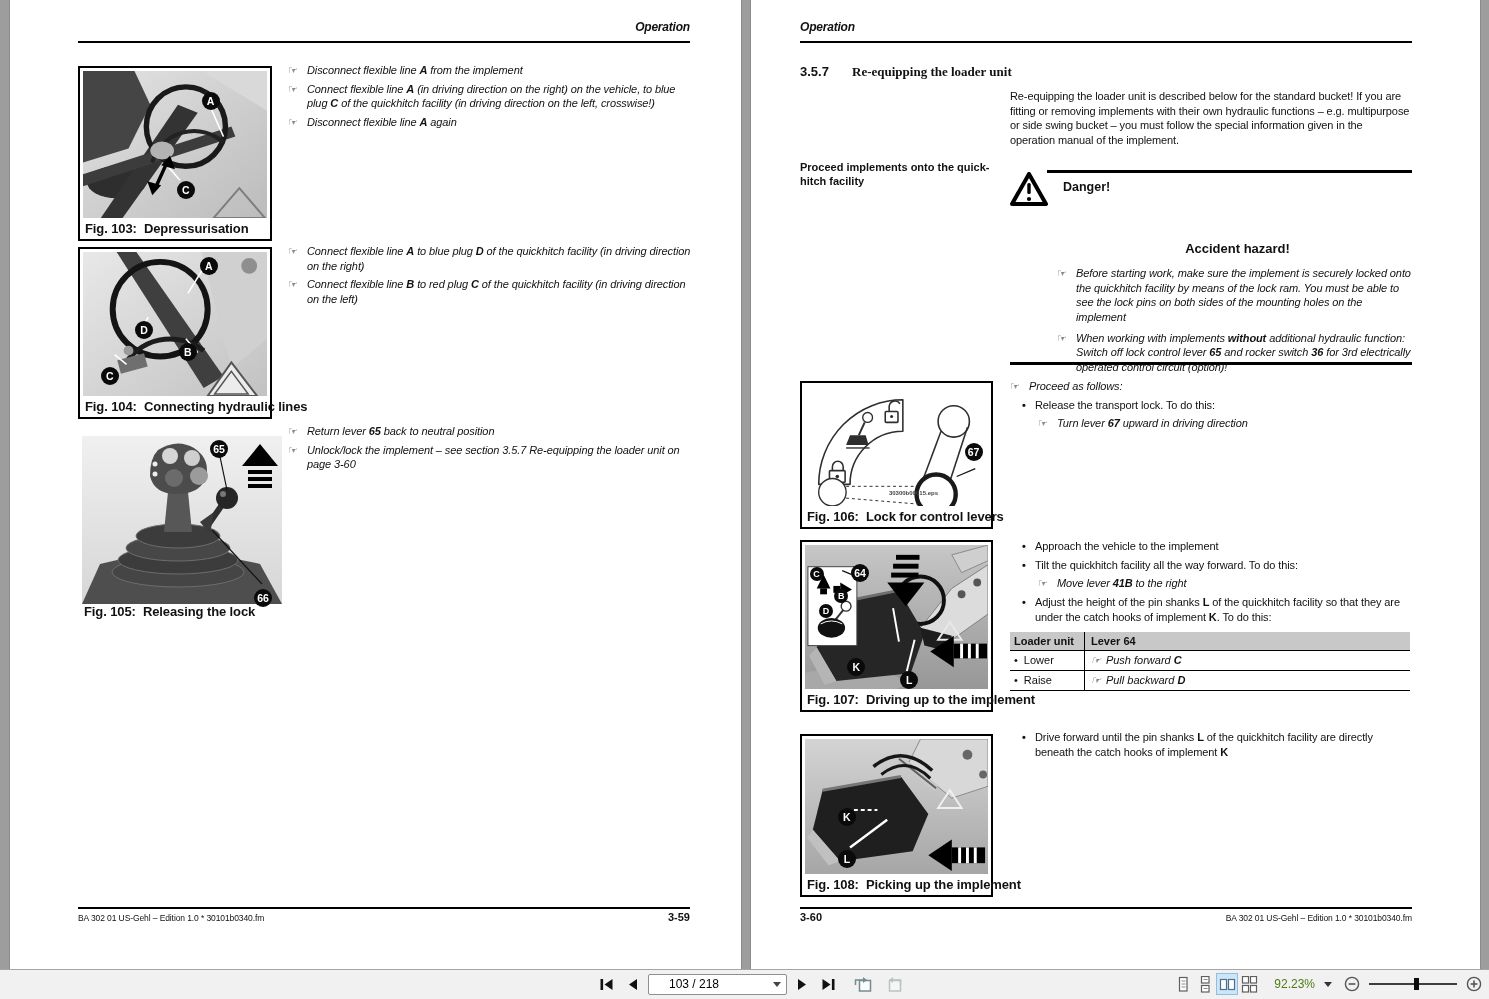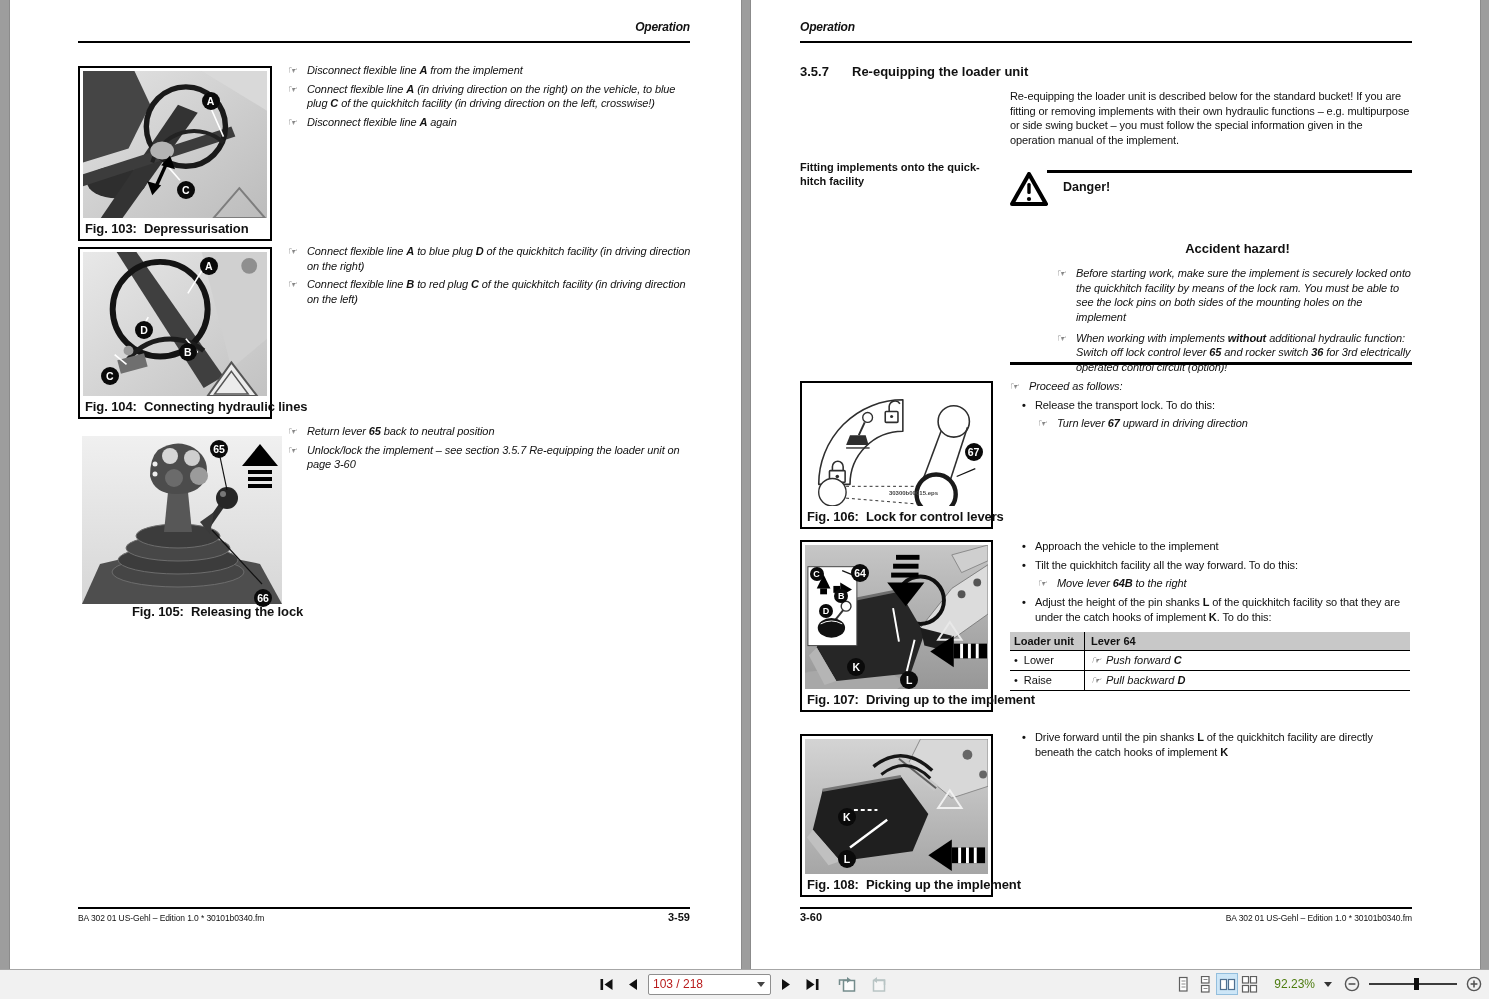--- a/index.html
+++ b/index.html
@@ -22,21 +22,21 @@
   .hitem .hand{flex:0 0 14px;font-style:normal;font-size:11px;}
   .bitem{display:flex;gap:6px;margin-bottom:4px;font-size:11px;line-height:1.33;letter-spacing:-0.1px;}
   .bitem .bu{flex:0 0 7px;font-weight:bold;}
   .sub{margin-left:16px;}
   
   .figbox{position:absolute;border:2px solid #000;background:#fff;box-sizing:border-box;}
   .figimg{position:absolute;left:3px;top:3px;width:calc(100% - 6px);height:calc(100% - 24px);}
   .figcap{position:absolute;left:5px;right:3px;bottom:3px;font-size:13px;font-weight:bold;letter-spacing:-0.1px;white-space:nowrap;}
   .figplain{position:absolute;box-sizing:border-box;}
   .figplain .figimg{left:0;top:0;width:100%;height:calc(100% - 18px);}
-  .figplain .figcap{left:2px;margin-left:48px;}
+  .figplain .figcap{left:2px;}
   .co{position:absolute;width:18px;height:18px;border-radius:50%;background:#0a0a0a;color:#fff;
       font-weight:bold;font-size:10.5px;display:flex;align-items:center;justify-content:center;z-index:3;}
   .co.sm{width:14px;height:14px;font-size:9px;}
   .epsnote{position:absolute;font-size:6px;color:#444;font-weight:bold;z-index:2;}
   
   .danger-title{font-size:12.5px;font-weight:bold;}
   .danger-sub{font-size:13px;font-weight:bold;text-align:center;}
   
   .qtable{border-bottom:1.5px solid #000;font-size:11px;}
   .trow{display:flex;border-top:1.5px solid #000;}
@@ -46,21 +46,21 @@
   .trow.orrow{border-top:1px solid #000;}
   .tor{padding:1px 4px 1px 14px;}
   
   .foot-small{font-size:8.5px;letter-spacing:-0.1px;}
   .foot-page{font-size:11px;font-weight:bold;}
   
   .statusbar{position:absolute;left:0;right:0;bottom:0;height:29px;background:#f1f1f1;border-top:1px solid #a6a6a6;}
   .cluster{position:absolute;top:0;height:28px;display:flex;align-items:center;}
   .sbtn{background:transparent;border:none;padding:2px 3px;margin:0;display:flex;align-items:center;justify-content:center;cursor:default;}
   .pagebox{width:112px;height:19px;background:#fff;border:1px solid #8f8f8f;border-radius:2px;
-           display:flex;align-items:center;font-size:12px;color:#b91c1c;padding:0 5px 0 4px;margin:0 7px;justify-content:space-between;}
+           display:flex;align-items:center;font-size:12px;color:#000000;padding:0 5px 0 20px;margin:0 7px;justify-content:space-between;}
   .vbtn{width:22px;height:22px;display:flex;align-items:center;justify-content:center;border:1px solid transparent;background:transparent;padding:0;}
   .vbtn.active{background:#cde6f7;border:1px solid #93bedd;}
   .zoomtxt{font-size:12px;color:#4d7c0f;margin:0 6px 0 14px;}
   .slider{position:relative;width:88px;height:14px;margin:0 6px;}
   .slider .track{position:absolute;left:0;right:0;top:6px;height:2px;background:#3c3c3c;}
   .slider .knob{position:absolute;left:45px;top:1px;width:5px;height:12px;background:#0c0c0c;}
 </style>
 </head>
 <body>
 
@@ -217,26 +217,26 @@
       <div class="abs rule" style="left:68px;right:51px;top:907px;"></div>
       <div class="abs foot-small" style="left:68px;top:913px;">BA 302 01 US-Gehl – Edition 1.0 * 30101b0340.fm</div>
       <div class="abs foot-page" style="right:51px;top:911px;">3-59</div>
     </div>
 
     <div class="page page-right">
       <div class="abs hdr" style="left:49px;top:20px;">Operation</div>
       <div class="abs rule" style="left:49px;right:68px;top:41px;"></div>
 
       <div class="abs bold" style="left:49px;top:64px;font-size:13px;">3.5.7</div>
-      <div class="abs bold" style="left:101px;top:64px;font-size:13px;">Re-equipping the loader unit</div>
+      <div class="abs bold" style="left:101px;top:64px;font-size:13px;font-family:Liberation Serif, serif;">Re-equipping the loader unit</div>
 
       <div class="abs bodytxt" style="left:259px;top:89px;width:400px;">Re-equipping the loader unit is described below for the standard bucket! If you are fitting or removing implements with their own hydraulic functions – e.g. multipurpose or side swing bucket – you must follow the special information given in the operation manual of the implement.</div>
 
       <div class="abs bold" style="left:49px;top:160px;font-size:11px;width:190px;line-height:1.3;">
-        <div>Fitting implements onto the quick-</div>
+        <div>Proceed implements onto the quick-</div>
         <div>hitch facility</div>
       </div>
 
       <div class="abs thickrule" style="left:296px;width:365px;top:170px;"></div>
       <svg class="abs" style="left:259px;top:172px;" width="38" height="34" viewBox="0 0 38 34">
         <polygon points="19,2 36,32 2,32" fill="none" stroke="#000" stroke-width="4" stroke-linejoin="round"></polygon>
         <rect x="17.3" y="11" width="3.4" height="11" rx="1.5" fill="#000"></rect>
         <circle cx="19" cy="27" r="2.1" fill="#000"></circle>
       </svg>
       <div class="abs danger-title" style="left:312px;top:180px;">Danger!</div>
@@ -357,21 +357,21 @@
         <div class="bitem">
           <span class="bu">•</span>
           <span>Approach the vehicle to the implement</span>
         </div>
         <div class="bitem">
           <span class="bu">•</span>
           <span>Tilt the quickhitch facility all the way forward. To do this:</span>
         </div>
         <div class="hitem it" style="margin-left:16px;">
           <span class="hand">☞</span>
-          <span><span>Move lever </span><b>64B</b><span> to the right</span></span>
+          <span><span>Move lever </span><b>41B</b><span> to the right</span></span>
         </div>
         <div class="bitem">
           <span class="bu">•</span>
           <span><span>Adjust the height of the pin shanks </span><b>L</b><span> of the quickhitch facility so that they are under the catch hooks of implement </span><b>K</b><span>. To do this:</span></span>
         </div>
       </div>
 
       <div class="abs qtable" style="left:259px;top:632px;width:400px;">
         <div class="trow head">
           <div class="tc1">Loader unit</div>

